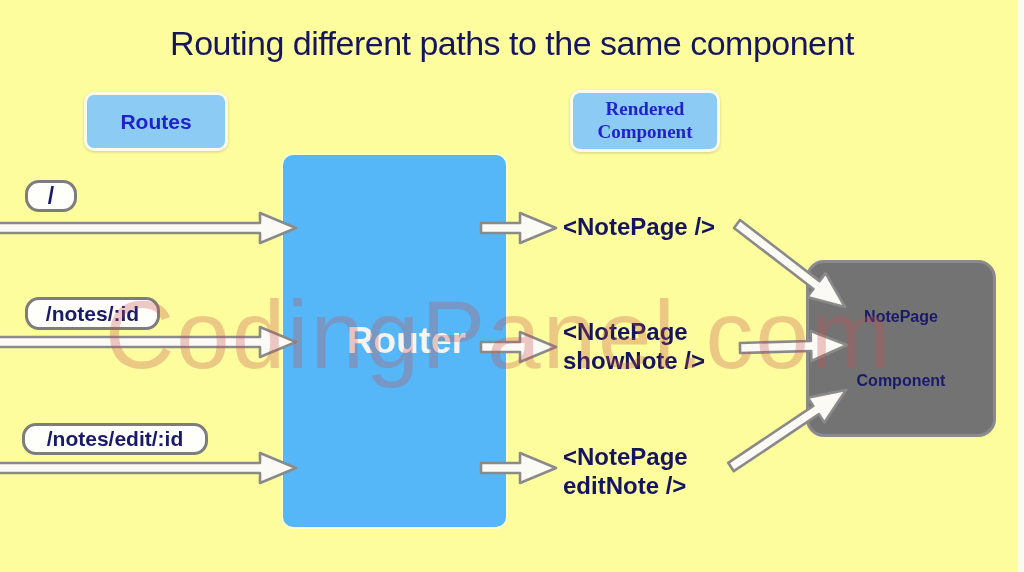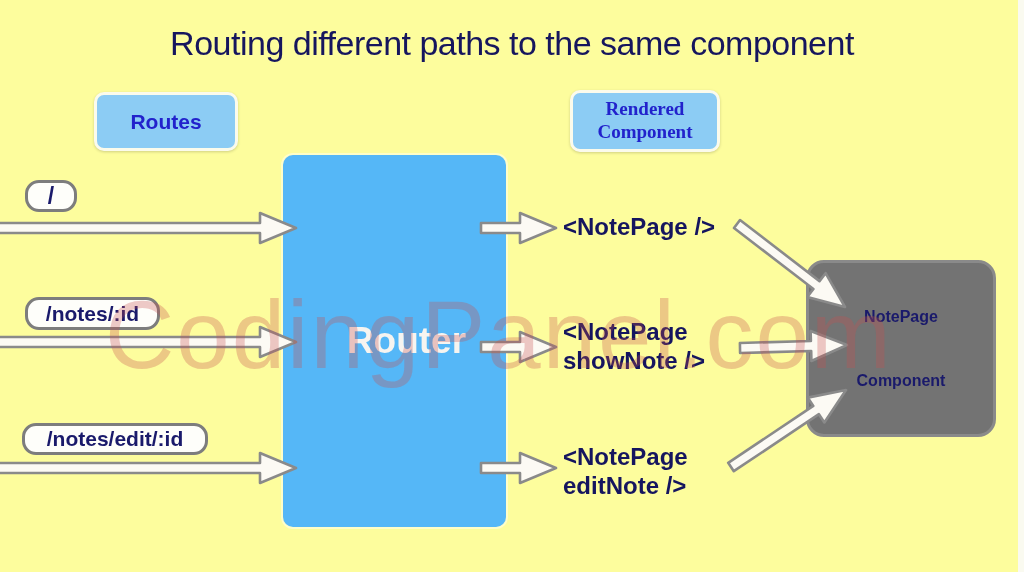--- a/index.html
+++ b/index.html
@@ -12,21 +12,21 @@
   .title{
     position:absolute;top:24px;left:0;width:100%;text-align:center;
     font-size:34px;font-weight:normal;color:#16165e;letter-spacing:-0.5px;
   }
   .blue-label{
     position:absolute;background:#8cccf4;border:3px solid #fbfbec;border-radius:10px;
     display:flex;flex-direction:column;align-items:center;justify-content:center;
     color:#2222cc;font-weight:bold;box-shadow:0 1px 3px rgba(0,0,0,0.18);
     text-align:center;
   }
-  #routes-label{left:84px;top:92px;width:138px;height:53px;font-size:21px;margin-left:10px;}
+  #routes-label{left:84px;top:92px;width:138px;height:53px;font-size:21px;}
   #rendered-label{left:570px;top:90px;width:144px;height:56px;font-size:19px;line-height:1.2;font-family:Liberation Serif, serif;}
   .route-pill{
     position:absolute;background:#fefefa;border:3px solid #7d7d7d;border-radius:14px;
     display:flex;align-items:center;justify-content:center;
     color:#1a1a6b;font-weight:bold;font-size:21px;
   }
   #pill-root{left:25px;top:180px;width:46px;height:26px;font-size:23px;}
   #pill-show{left:25px;top:297px;width:129px;height:27px;text-align:center;}
   #pill-edit{left:22px;top:423px;width:180px;height:26px;}
   .router-box{

